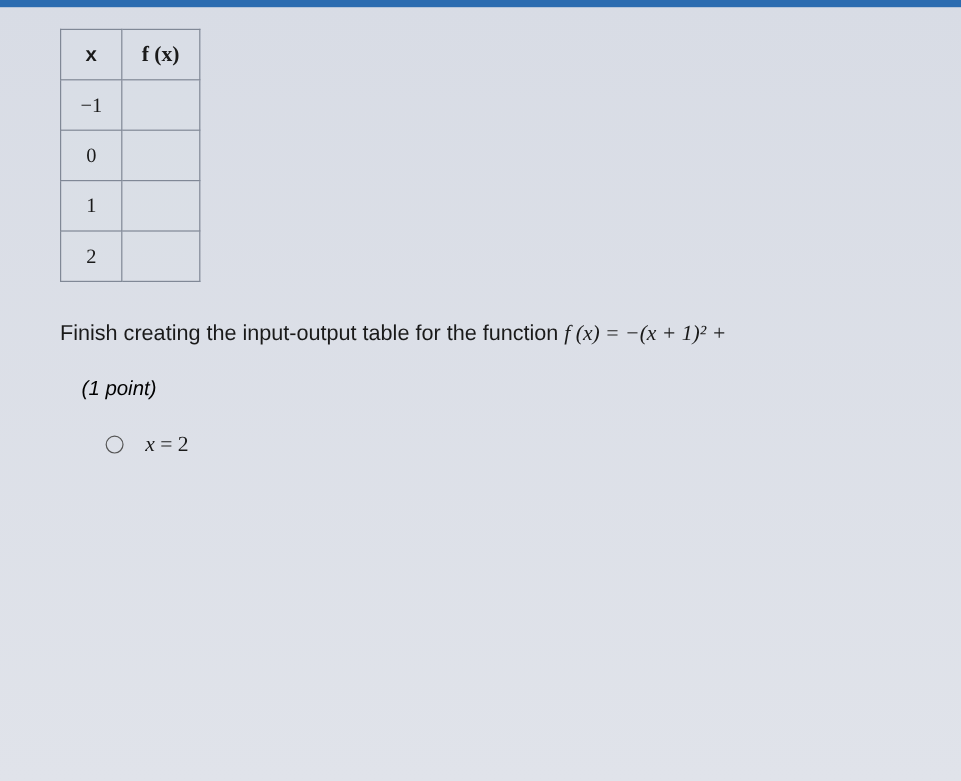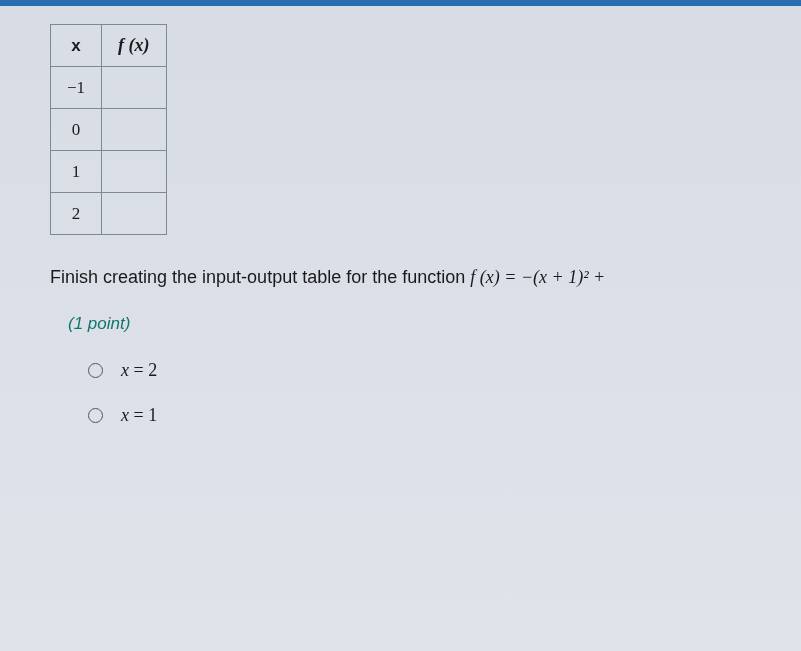--- a/index.html
+++ b/index.html
@@ -39,41 +39,40 @@
       height: 42px;
     }
     .data-table th {
       font-weight: bold;
       font-family: 'Times New Roman', serif;
     }
     .data-table th:first-child {
       font-family: Arial, sans-serif;
     }
     .fx-header {
-      font-style: italic;
       font-family: 'Times New Roman', serif;
       font-size: 18px;
     }
     .data-table td {
       font-family: 'Times New Roman', serif;
     }
     .question-text {
       font-size: 18px;
       color: #1a1a1a;
       line-height: 1.6;
       margin-bottom: 22px;
     }
     .formula {
       font-family: 'Times New Roman', serif;
       font-style: italic;
     }
     .points {
       font-size: 17px;
       font-style: italic;
-      color: #0f766e;
+      color: #000000;
       margin-bottom: 26px;
       margin-left: 18px;
     }
     .options {
       margin-left: 38px;
     }
     .option {
       display: flex;
       align-items: center;
       margin-bottom: 24px;
@@ -135,19 +134,15 @@
     <span>Finish creating the input-output table for the function </span><span class="formula">f (x) = −(x + 1)² +</span><br>
   </div>
 
   <div class="points">(1 point)</div>
 
   <div class="options">
     <div class="option">
       <div class="radio"></div>
       <div class="option-text"><span>x</span><span class="upright"> = </span><span class="upright">2</span></div>
     </div>
-    <div class="option">
-      <div class="radio"></div>
-      <div class="option-text"><span>x</span><span class="upright"> = </span><span class="upright">1</span></div>
-    </div>
   </div>
 
 </div>
 
 </body></html>

